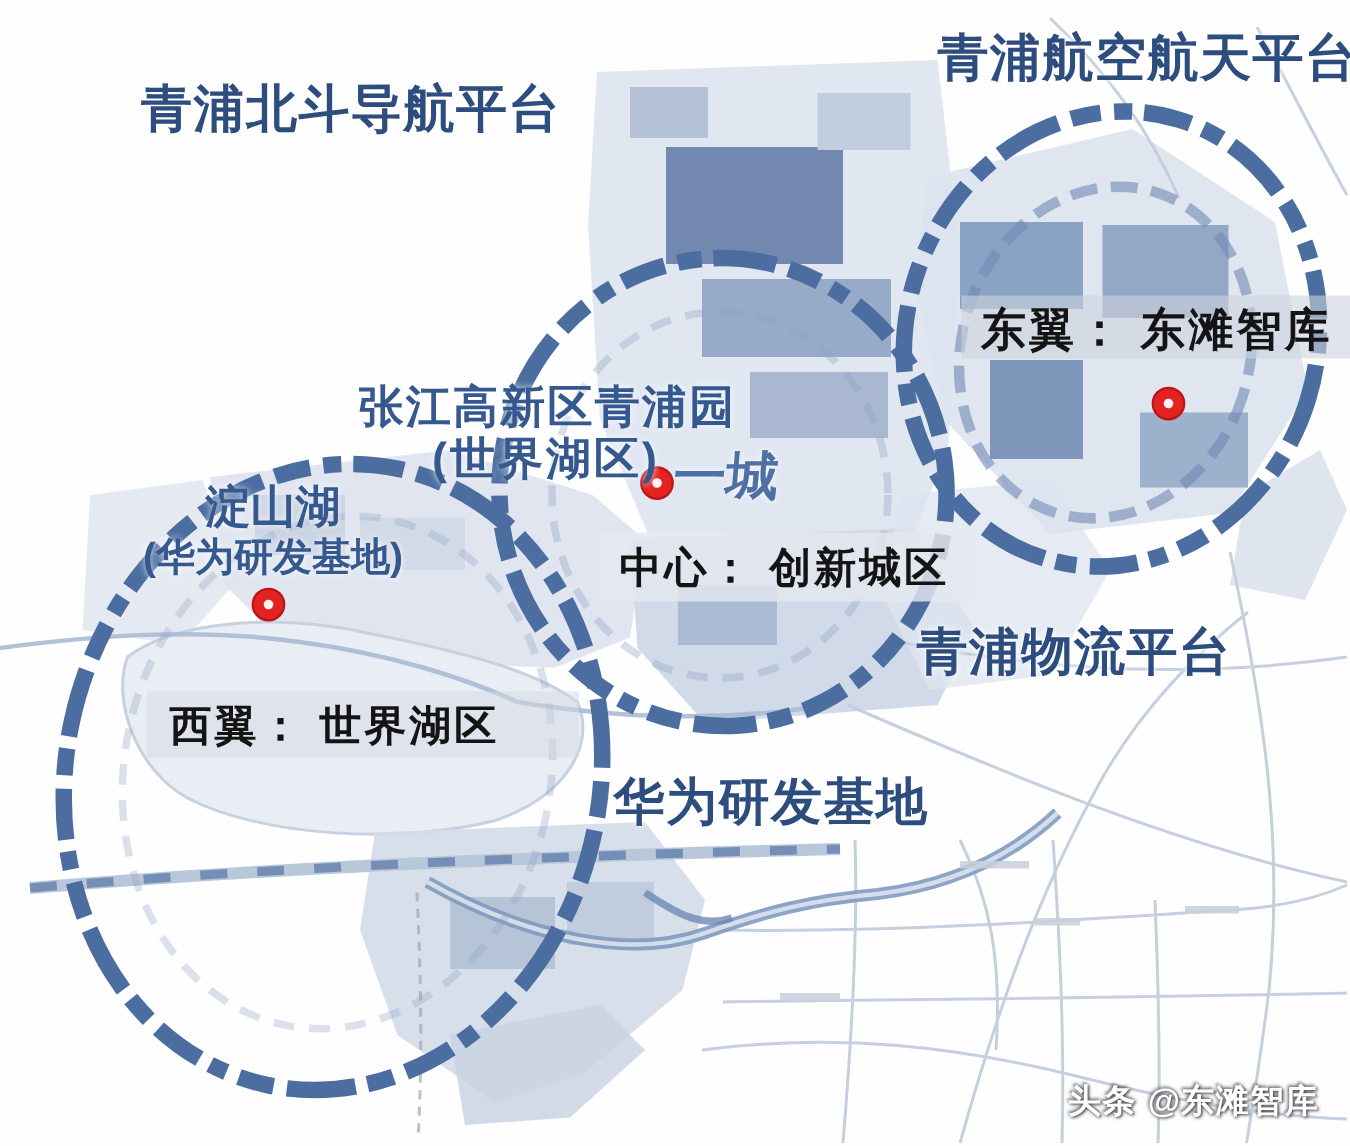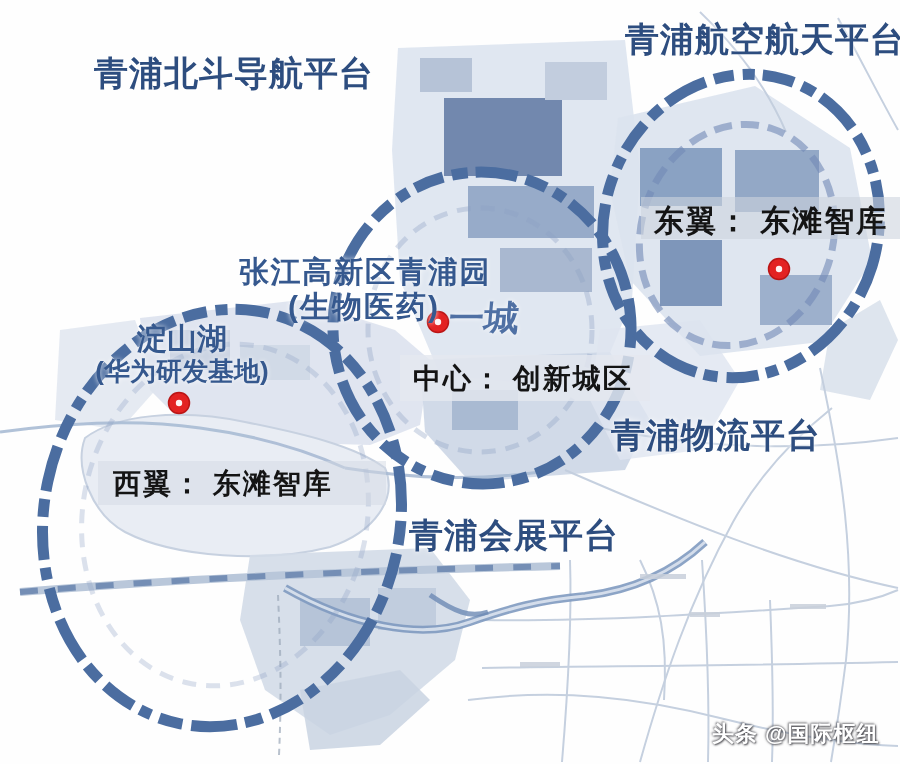--- a/index.html
+++ b/index.html
@@ -136,31 +136,31 @@
     </g>
   </svg>
 
   <div class="bar" style="left:641px;top:197px;width:259px;height:42px;"></div>
   <div class="bar bar-light" style="left:400px;top:355px;width:250px;height:46px;"></div>
   <div class="bar" style="left:98px;top:461px;width:288px;height:44px;background:rgba(212,217,227,0.5);"></div>
 
   <div class="label platform" style="left:94px;top:53px;">青浦北斗导航平台</div>
   <div class="label platform" style="left:577px;top:19px;margin-left:48px;">青浦航空航天平台</div>
   <div class="label platform" style="left:611px;top:415px;">青浦物流平台</div>
-  <div class="label platform" style="left:409px;top:515px;">青浦会展平台</div>
+  <div class="label platform" style="left:409px;top:515px;">华为研发基地</div>
 
   <div class="label zone" style="left:654px;top:203px;font-size:30px;">东翼： 东滩智库</div>
   <div class="label zone" style="left:413px;top:362px;font-size:28px;text-align:right;">中心： 创新城区</div>
-  <div class="label zone" style="left:113px;top:467px;font-size:28px;">西翼： 东滩智库</div>
+  <div class="label zone" style="left:113px;top:467px;font-size:28px;">西翼： 世界湖区</div>
 
   <div class="label poi two-line" style="left:239px;top:254px;width:250px;">
     <div style="font-size:30px;letter-spacing:1.5px;">张江高新区青浦园</div>
-    <div style="font-size:30px;letter-spacing:2px;">(生物医药)</div>
+    <div style="font-size:30px;letter-spacing:2px;">(世界湖区)</div>
   </div>
   <div class="label yicheng" style="left:449px;top:297px;">一城</div>
   <div class="label poi two-line" style="left:84px;top:321px;width:196px;">
     <div style="font-size:30px;">淀山湖</div>
     <div style="font-size:26px;">(华为研发基地)</div>
   </div>
 
-  <div class="watermark" style="left:712px;top:719px;">头条 @国际枢纽</div>
+  <div class="watermark" style="left:712px;top:719px;">头条 @东滩智库</div>
 
 </div>
 
 </body></html>

